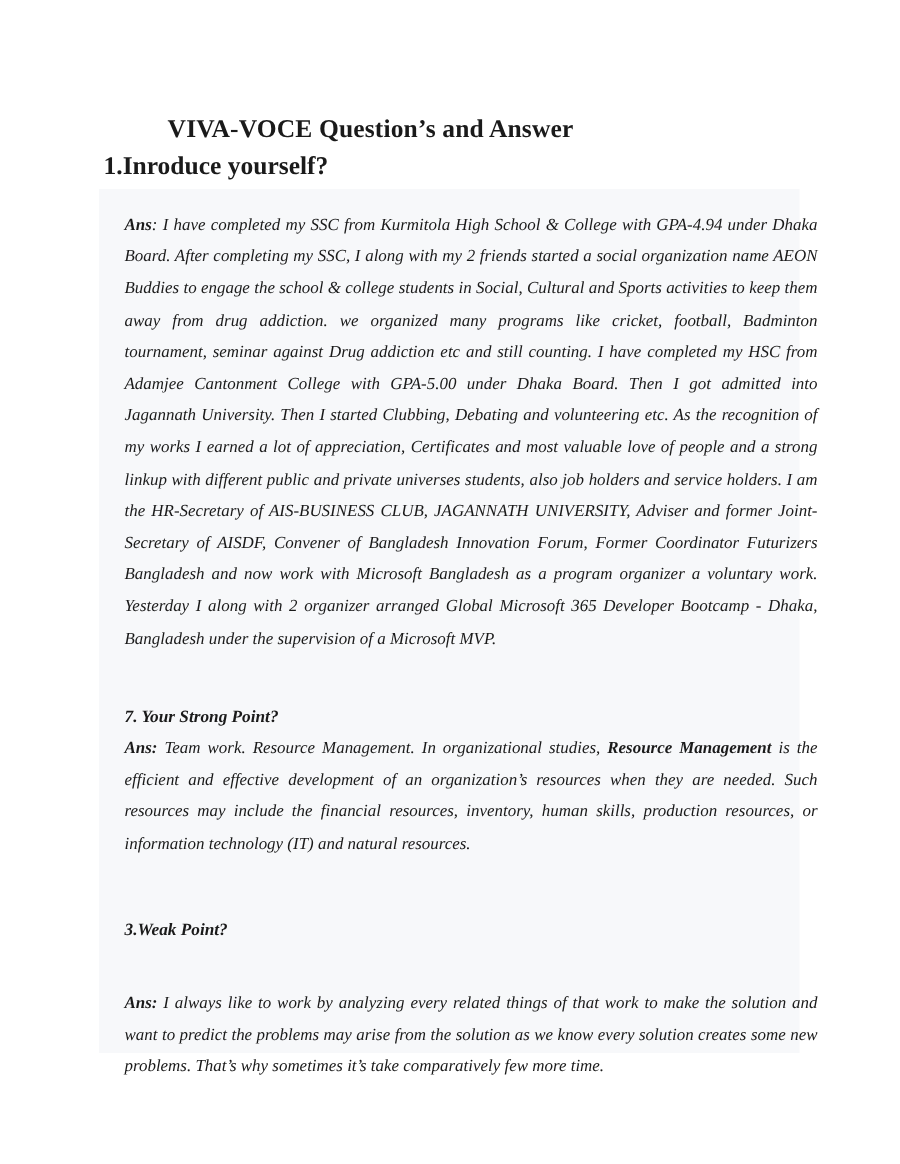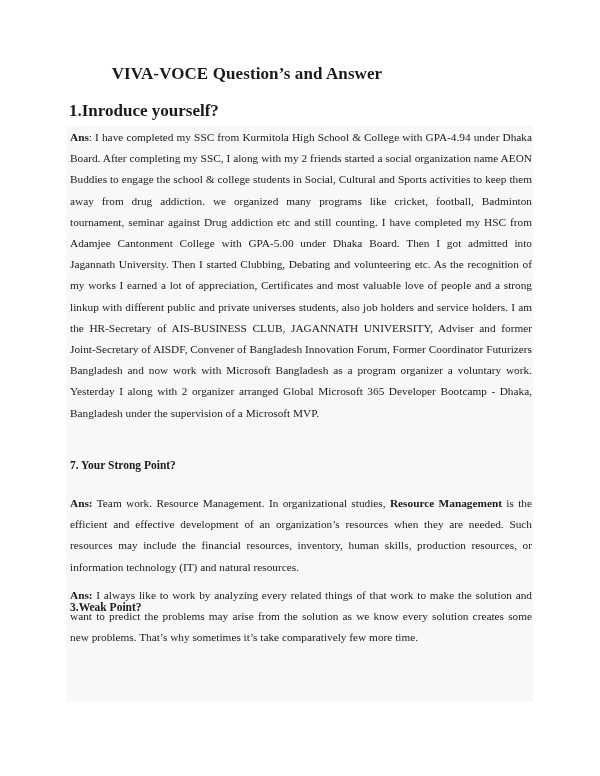--- a/index.html
+++ b/index.html
@@ -1,46 +1,46 @@
 <!DOCTYPE html>
 <html><head>
 <meta charset="utf-8">
 <style>
   html, body { margin: 0; padding: 0; background: #ffffff; }
   body { width: 600px; height: 776px; position: relative; overflow: hidden;
          font-family: "Liberation Serif", "DejaVu Serif", serif; color: #1a1a1a; }
-  .title { position: absolute; top: 64px; left: 0; width: 494px; text-align: center;
+  .title { position: absolute; top: 76px; left: 0; width: 494px; text-align: center;
            font-size: 17px; font-weight: bold; letter-spacing: 0.1px; }
   .q1-heading { position: absolute; top: 101px; left: 69px; font-size: 17px; font-weight: bold; }
   .bg-block { position: absolute; background: #f7f8fa; }
   .para { position: absolute; left: 69px; width: 462px; font-size: 11.3px; line-height: 21.2px;
-          text-align: justify; text-align-last: left; margin: 1px; }
+          text-align: justify; text-align-last: left; margin: 14px; font-style: italic; }
   .heading { font-weight: bold; font-size: 11.5px; }
   .b { font-weight: bold; }
 </style>
 </head>
 <body>
 
 <div>
 
   <div class="title">VIVA-VOCE Question’s and Answer</div>
 
   <div class="q1-heading">1.Inroduce yourself?</div>
 
   <div class="bg-block" style="top:126px; left:66px; width:467px; height:576px;"></div>
 
   <p class="para" style="top:126px;">
     <span class="b">Ans</span><span>:</span><span> I have completed my SSC from Kurmitola High School &amp; College with GPA-4.94 under Dhaka Board. After completing my SSC, I along with my 2 friends started a social organization name AEON Buddies to engage the school &amp; college students in Social, Cultural and Sports activities to keep them away from drug addiction. we organized many programs like cricket, football, Badminton tournament, seminar against Drug addiction etc and still counting. I have completed my HSC from Adamjee Cantonment College with GPA-5.00 under Dhaka Board. Then I got admitted into Jagannath University. Then I started Clubbing, Debating and volunteering etc. As the recognition of my works I earned a lot of appreciation, Certificates and most valuable love of people and a strong linkup with different public and private universes students, also job holders and service holders. I am the HR-Secretary of AIS-BUSINESS CLUB, JAGANNATH UNIVERSITY, Adviser and former Joint-Secretary of AISDF, Convener of Bangladesh Innovation Forum, Former Coordinator Futurizers Bangladesh and now work with Microsoft Bangladesh as a program organizer a voluntary work. Yesterday I along with 2 organizer arranged Global Microsoft 365 Developer Bootcamp - Dhaka, Bangladesh under the supervision of a Microsoft MVP.</span>
   </p>
 
   <div class="para heading" style="top:454px;">7. Your Strong Point?</div>
 
-  <p class="para" style="top:492px;">
+  <p class="para" style="top:475px;">
     <span class="b">Ans:</span><span> Team work. Resource Management. In organizational studies, </span><span class="b">Resource Management</span><span> is the efficient and effective development of an organization’s resources when they are needed. Such resources may include the financial resources, inventory, human skills, production resources, or information technology (IT) and natural resources.</span>
   </p>
 
   <div class="para heading" style="top:596px;">3.Weak Point?</div>
 
-  <p class="para" style="top:584px;">
+  <p class="para" style="top:645px;">
     <span class="b">Ans:</span><span> I always like to work by analyzing every related things of that work to make the solution and want to predict the problems may arise from the solution as we know every solution creates some new problems. That’s why sometimes it’s take comparatively few more time.</span>
   </p>
 
 </div>
 
 </body></html>

